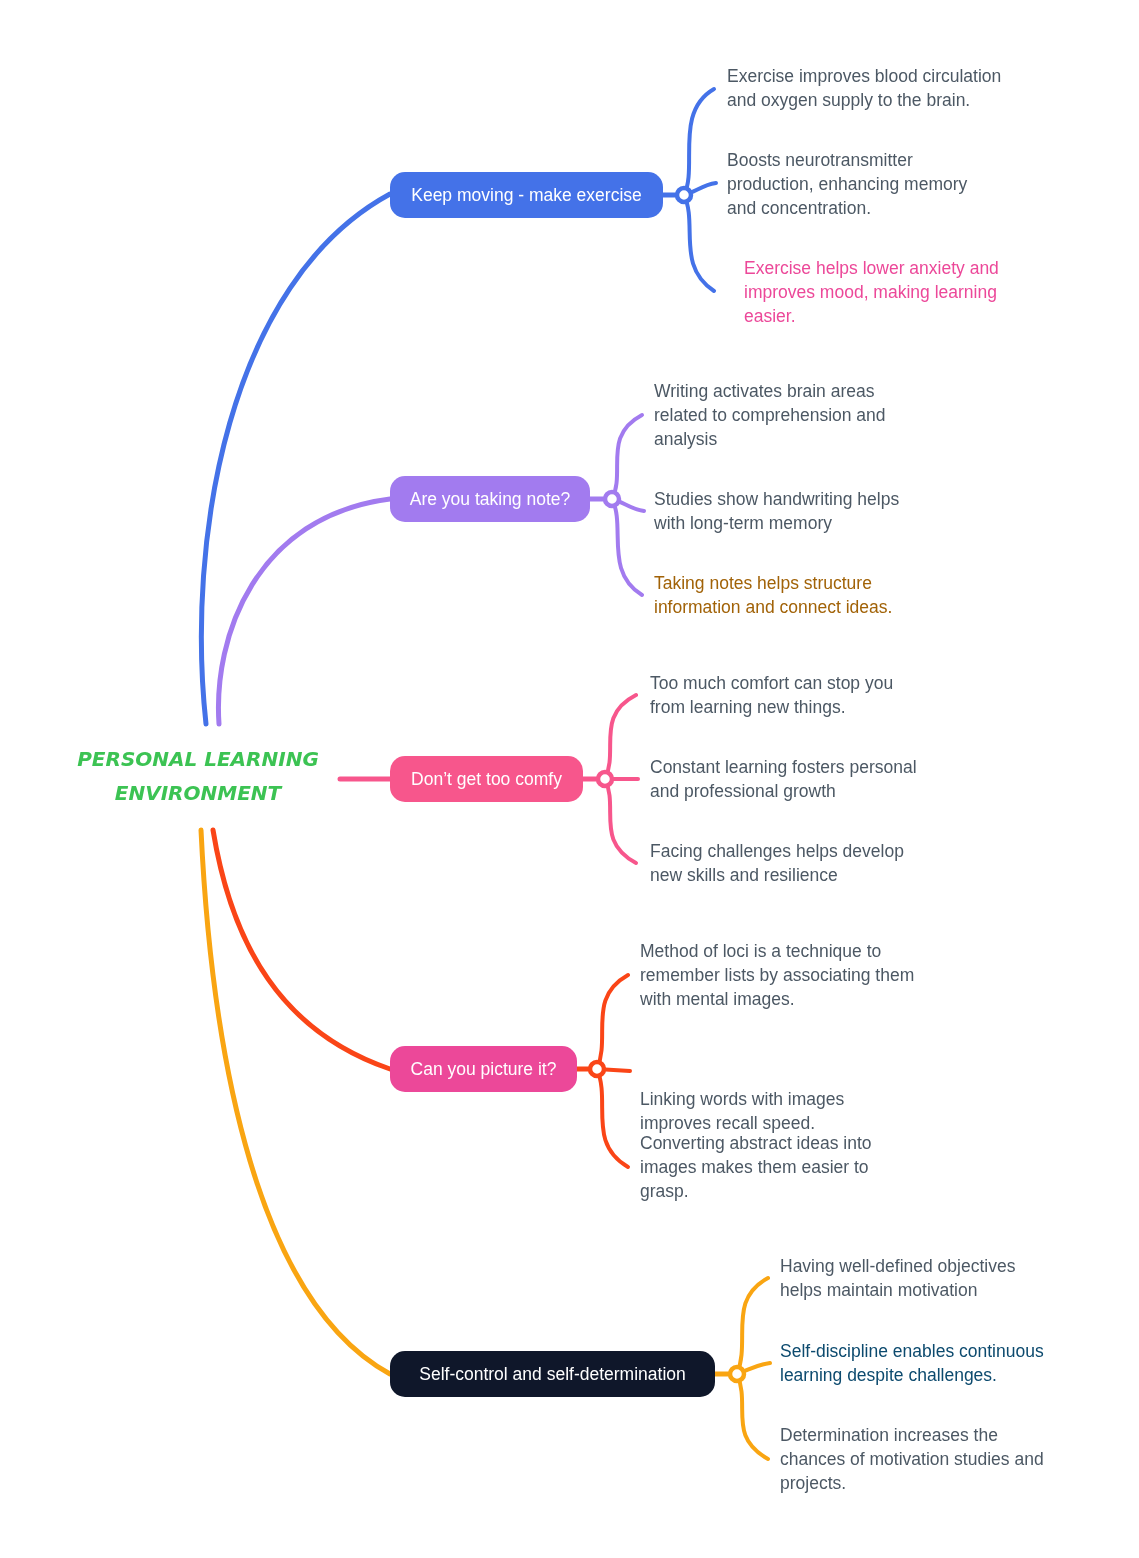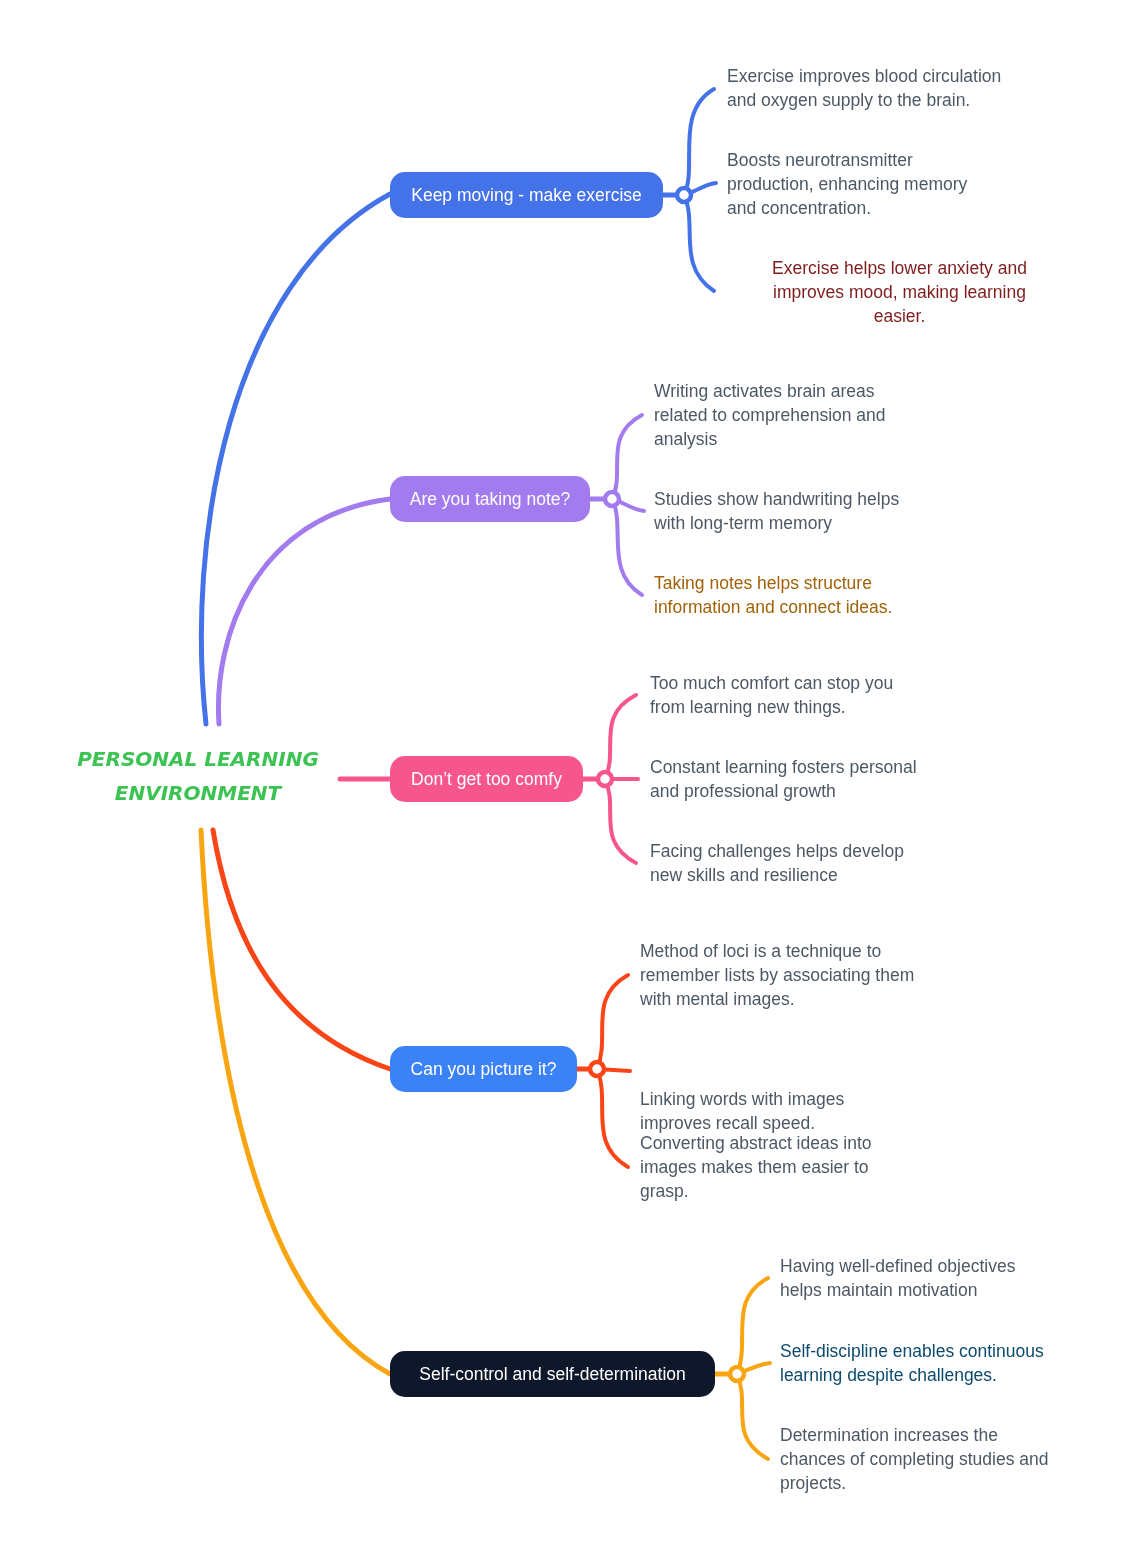--- a/index.html
+++ b/index.html
@@ -72,30 +72,30 @@
 
   <div class="center-topic" style="color: rgb(60, 195, 83);">PERSONAL LEARNING
 ENVIRONMENT</div>
 
   <div class="topic-node" style="left: 390px; top: 172px; width: 273px; background: rgb(68, 114, 232); color: rgb(255, 255, 255);">Keep moving - make exercise</div>
 
   <div class="topic-node" style="left: 390px; top: 476px; width: 200px; background: rgb(162, 123, 239); color: rgb(255, 255, 255);">Are you taking note?</div>
 
   <div class="topic-node" style="left: 390px; top: 756px; width: 193px; background: rgb(247, 86, 140); color: rgb(255, 255, 255);">Don’t get too comfy</div>
 
-  <div class="topic-node" style="left: 390px; top: 1046px; width: 187px; background: #3b82f6; color: rgb(255, 255, 255);">Can you picture it?</div>
+  <div class="topic-node" style="left: 390px; top: 1046px; width: 187px; background: #ec4899; color: rgb(255, 255, 255);">Can you picture it?</div>
 
   <div class="topic-node" style="left: 390px; top: 1351px; width: 325px; background: #0f172a; color: rgb(255, 255, 255);">Self-control and self-determination</div>
 
   <div class="leaf" style="left: 727px; top: 64px; color: rgb(76, 88, 100);">Exercise improves blood circulation
 and oxygen supply to the brain.</div>
   <div class="leaf" style="left: 727px; top: 148px; color: rgb(76, 88, 100);">Boosts neurotransmitter
 production, enhancing memory
 and concentration.</div>
-  <div class="leaf" style="left: 727px; top: 256px; color: #7f1d1d; text-align: center;">Exercise helps lower anxiety and
+  <div class="leaf" style="left: 744px; top: 256px; color: #ec4899;">Exercise helps lower anxiety and
 improves mood, making learning
 easier.</div>
 
   <div class="leaf" style="left: 654px; top: 379px; color: rgb(76, 88, 100);">Writing activates brain areas
 related to comprehension and
 analysis</div>
   <div class="leaf" style="left: 654px; top: 487px; color: rgb(76, 88, 100);">Studies show handwriting helps
 with long-term memory</div>
   <div class="leaf" style="left: 654px; top: 571px; color: #a16207;">Taking notes helps structure
 information and connect ideas.</div>
@@ -114,16 +114,16 @@
 improves recall speed.</div>
   <div class="leaf" style="left: 640px; top: 1131px; color: rgb(76, 88, 100);">Converting abstract ideas into
 images makes them easier to
 grasp.</div>
 
   <div class="leaf" style="left: 780px; top: 1254px; color: rgb(76, 88, 100);">Having well-defined objectives
 helps maintain motivation</div>
   <div class="leaf" style="left: 780px; top: 1339px; color: #0c4a6e;">Self-discipline enables continuous
 learning despite challenges.</div>
   <div class="leaf" style="left: 780px; top: 1423px; color: rgb(76, 88, 100);">Determination increases the
-chances of completing studies and
+chances of motivation studies and
 projects.</div>
 
 </div>
 
 </body></html>

